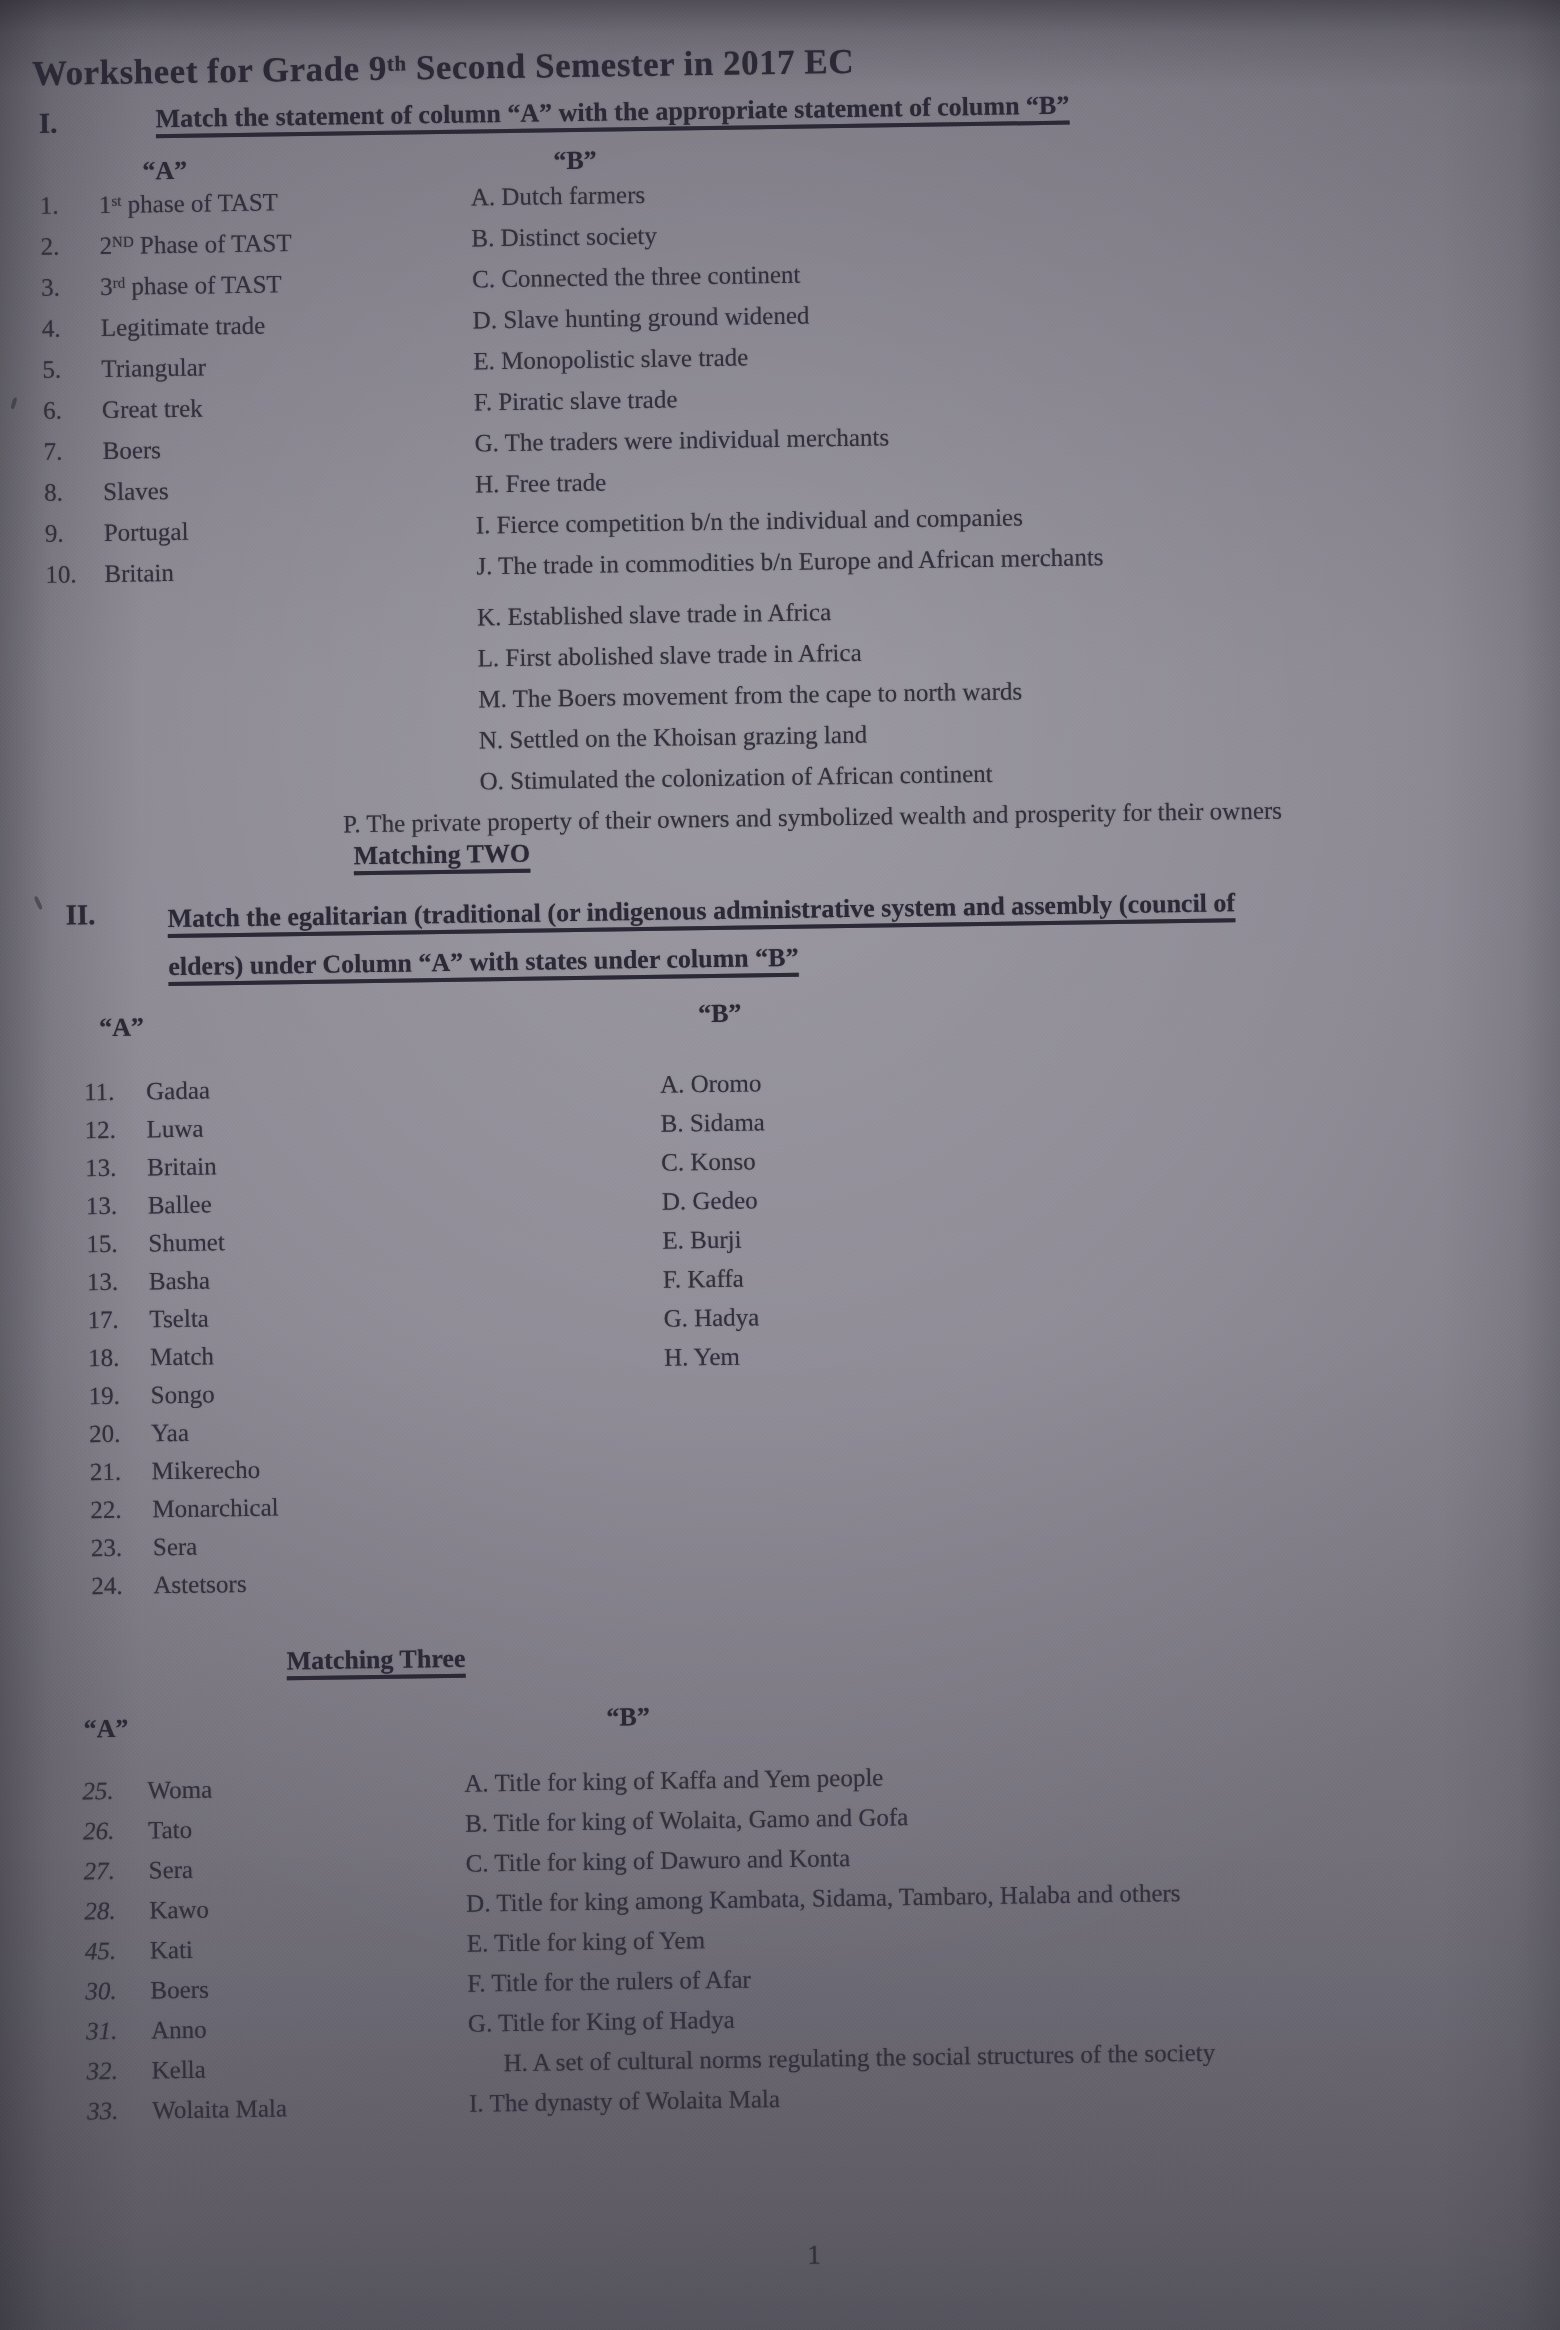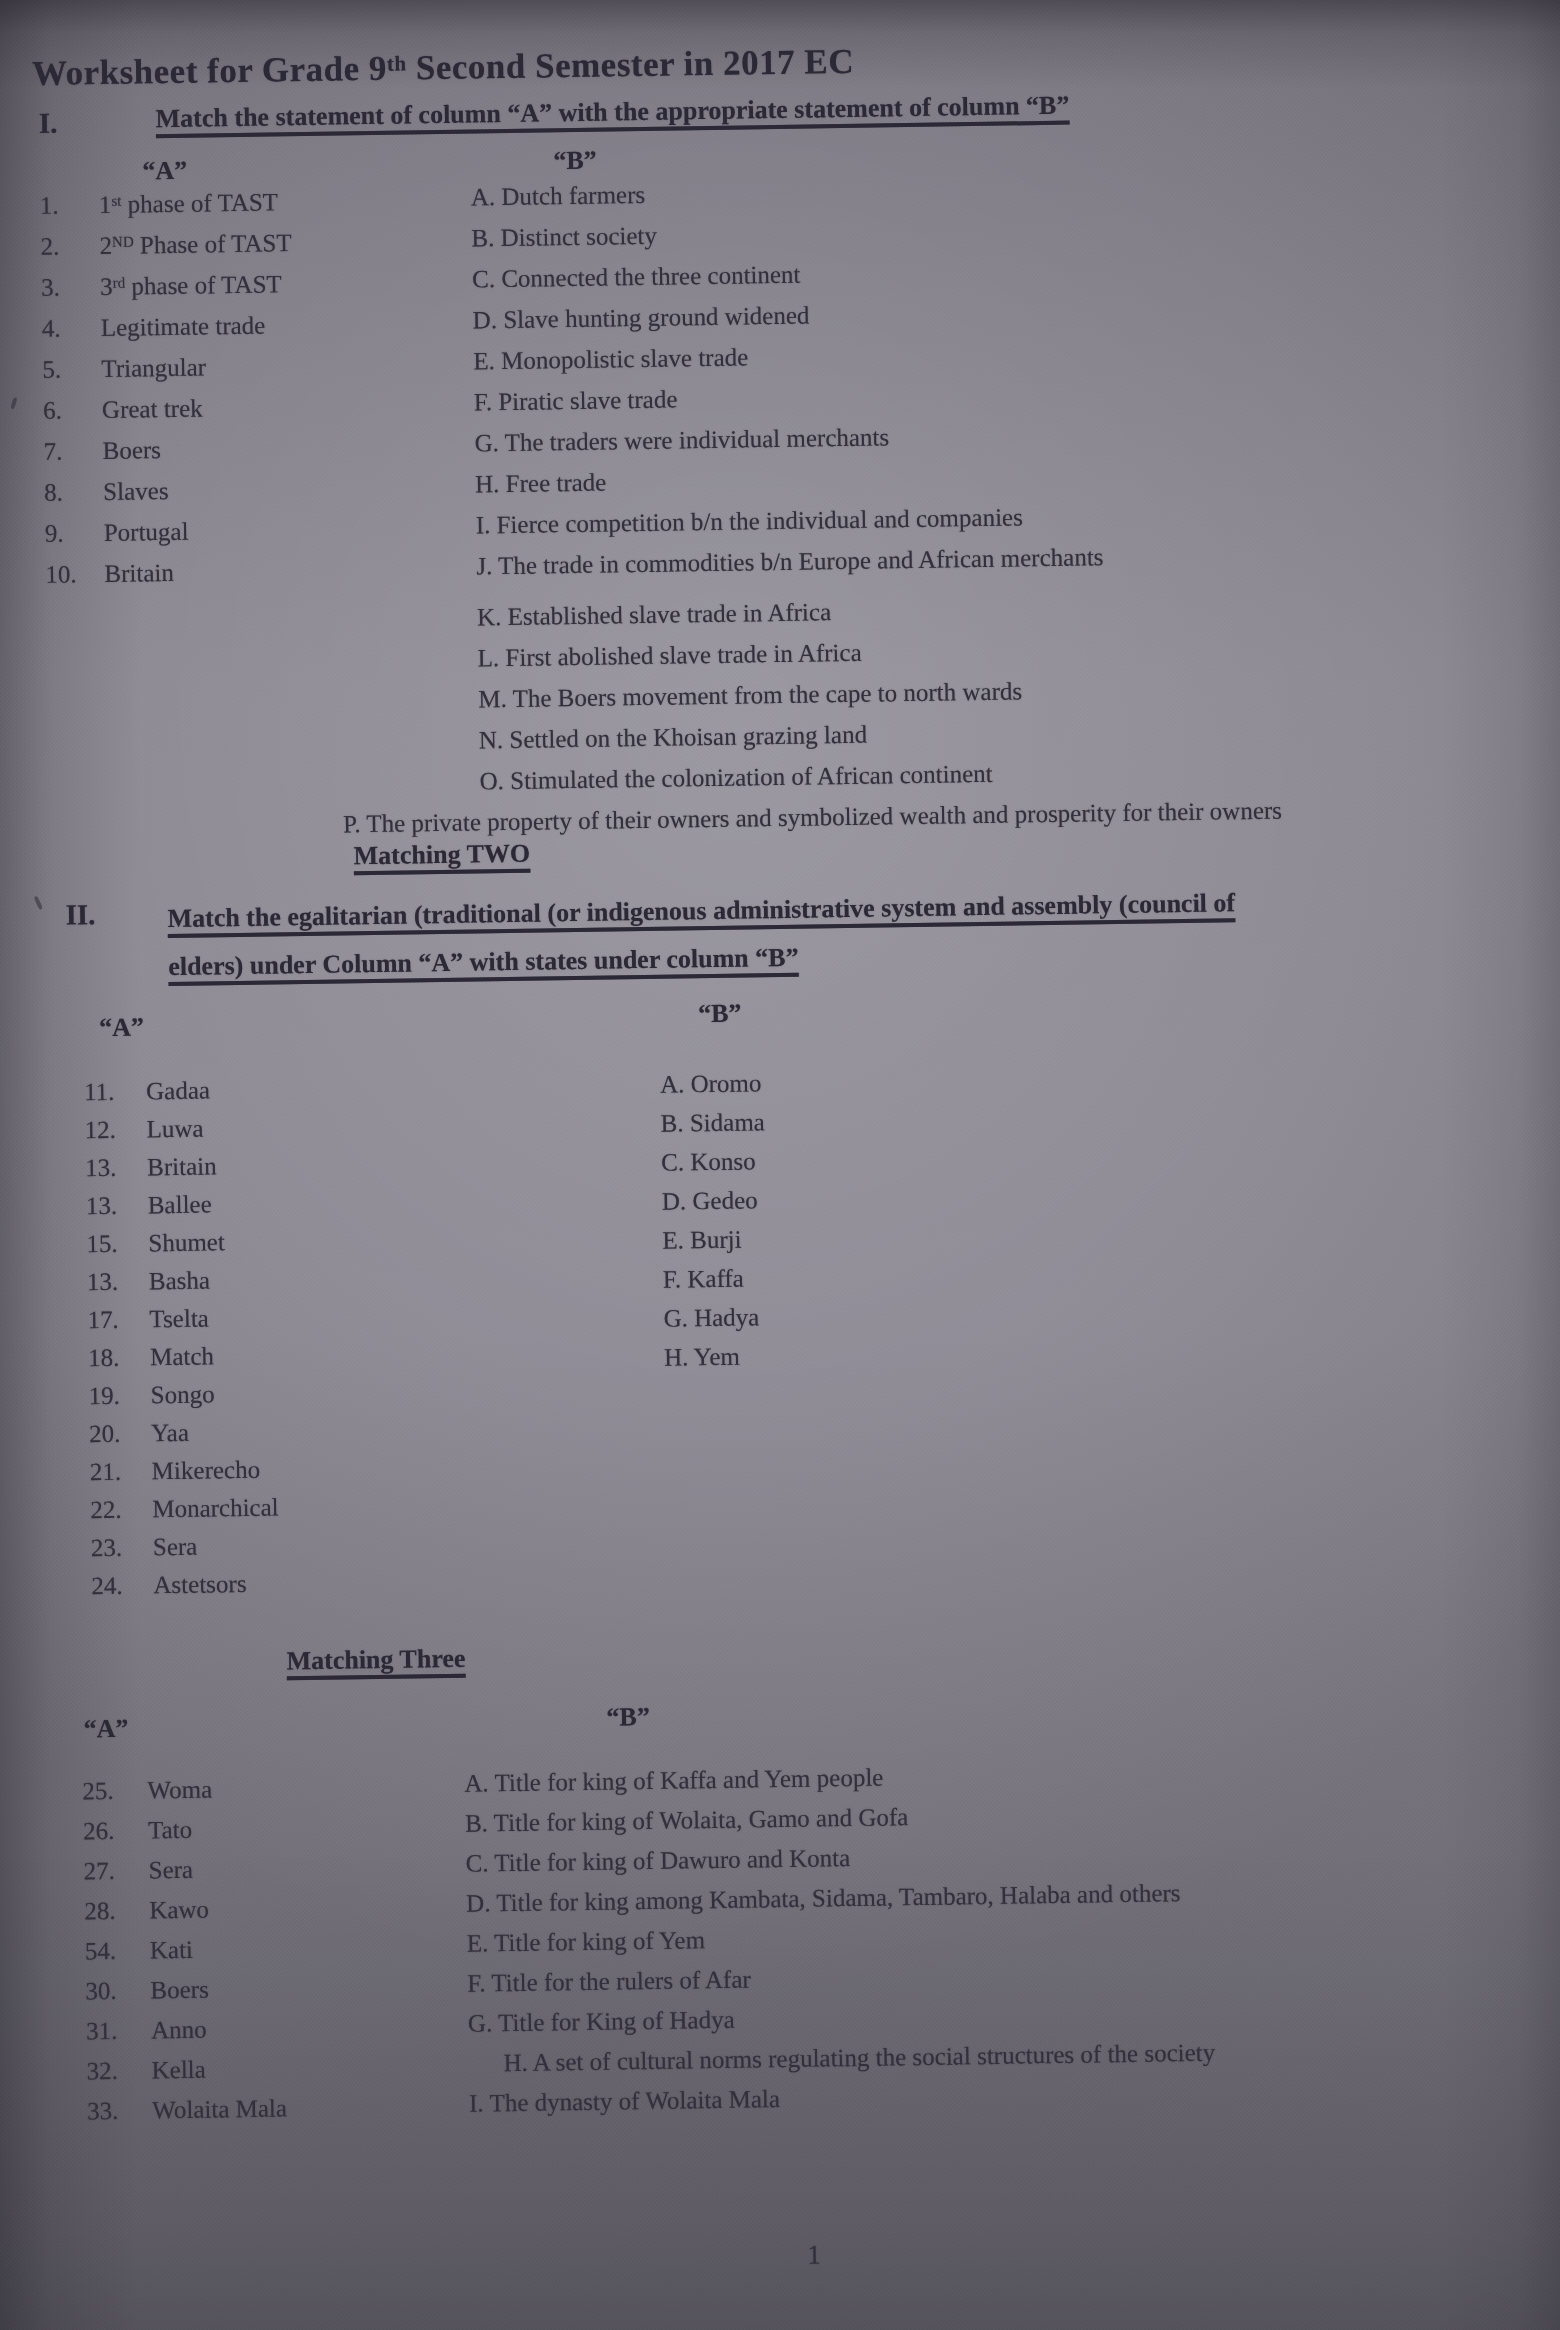--- a/index.html
+++ b/index.html
@@ -25,21 +25,21 @@
   .title{font-size:35px;letter-spacing:0.5px;}
   .h1{font-size:26px;}
   .ul{text-decoration:underline;text-decoration-thickness:3.7px;text-underline-offset:6.5px;}
   .roman{font-size:29px;}
   .collabel{font-size:26px;}
   .body{font-size:25px;}
   .row{display:flex;align-items:baseline;}
   .num{display:inline-block;flex:0 0 auto;}
   .s1 .row{height:41px;}     .s1 .num{width:59px;}
   .s2 .row{height:38px;}     .s2 .num{width:62px;}
-  .s3 .row{height:40px;}     .s3 .num{width:65px;}
+  .s3 .row{height:40px;}     .s3 .num{width:65px;font-style:italic;}
   .b1 .brow{height:41px;}
   .b2 .brow{height:39px;}
   .b3 .brow{height:40px;}
   .gapK{margin-top:10.3px;}
   .outP{margin-left:-137px;}
   .outH{margin-left:35px;}
   .sp{font-size:0.60em;vertical-align:baseline;position:relative;top:-0.45em;line-height:0;margin-top:20px;}
   .hd2{width:1230px;white-space:normal;line-height:48px;}
   .hd2 .hline{white-space:nowrap;}
   .artifact{position:absolute;background:#3a3844;border-radius:40%;}
@@ -218,21 +218,21 @@
         </div>
       <div class="row">
           <span class="num">27.</span>
           <span class="txt">Sera</span>
         </div>
       <div class="row">
           <span class="num">28.</span>
           <span class="txt">Kawo</span>
         </div>
       <div class="row">
-          <span class="num">54.</span>
+          <span class="num">45.</span>
           <span class="txt">Kati</span>
         </div>
       <div class="row">
           <span class="num">30.</span>
           <span class="txt">Boers</span>
         </div>
       <div class="row">
           <span class="num">31.</span>
           <span class="txt">Anno</span>
         </div>

